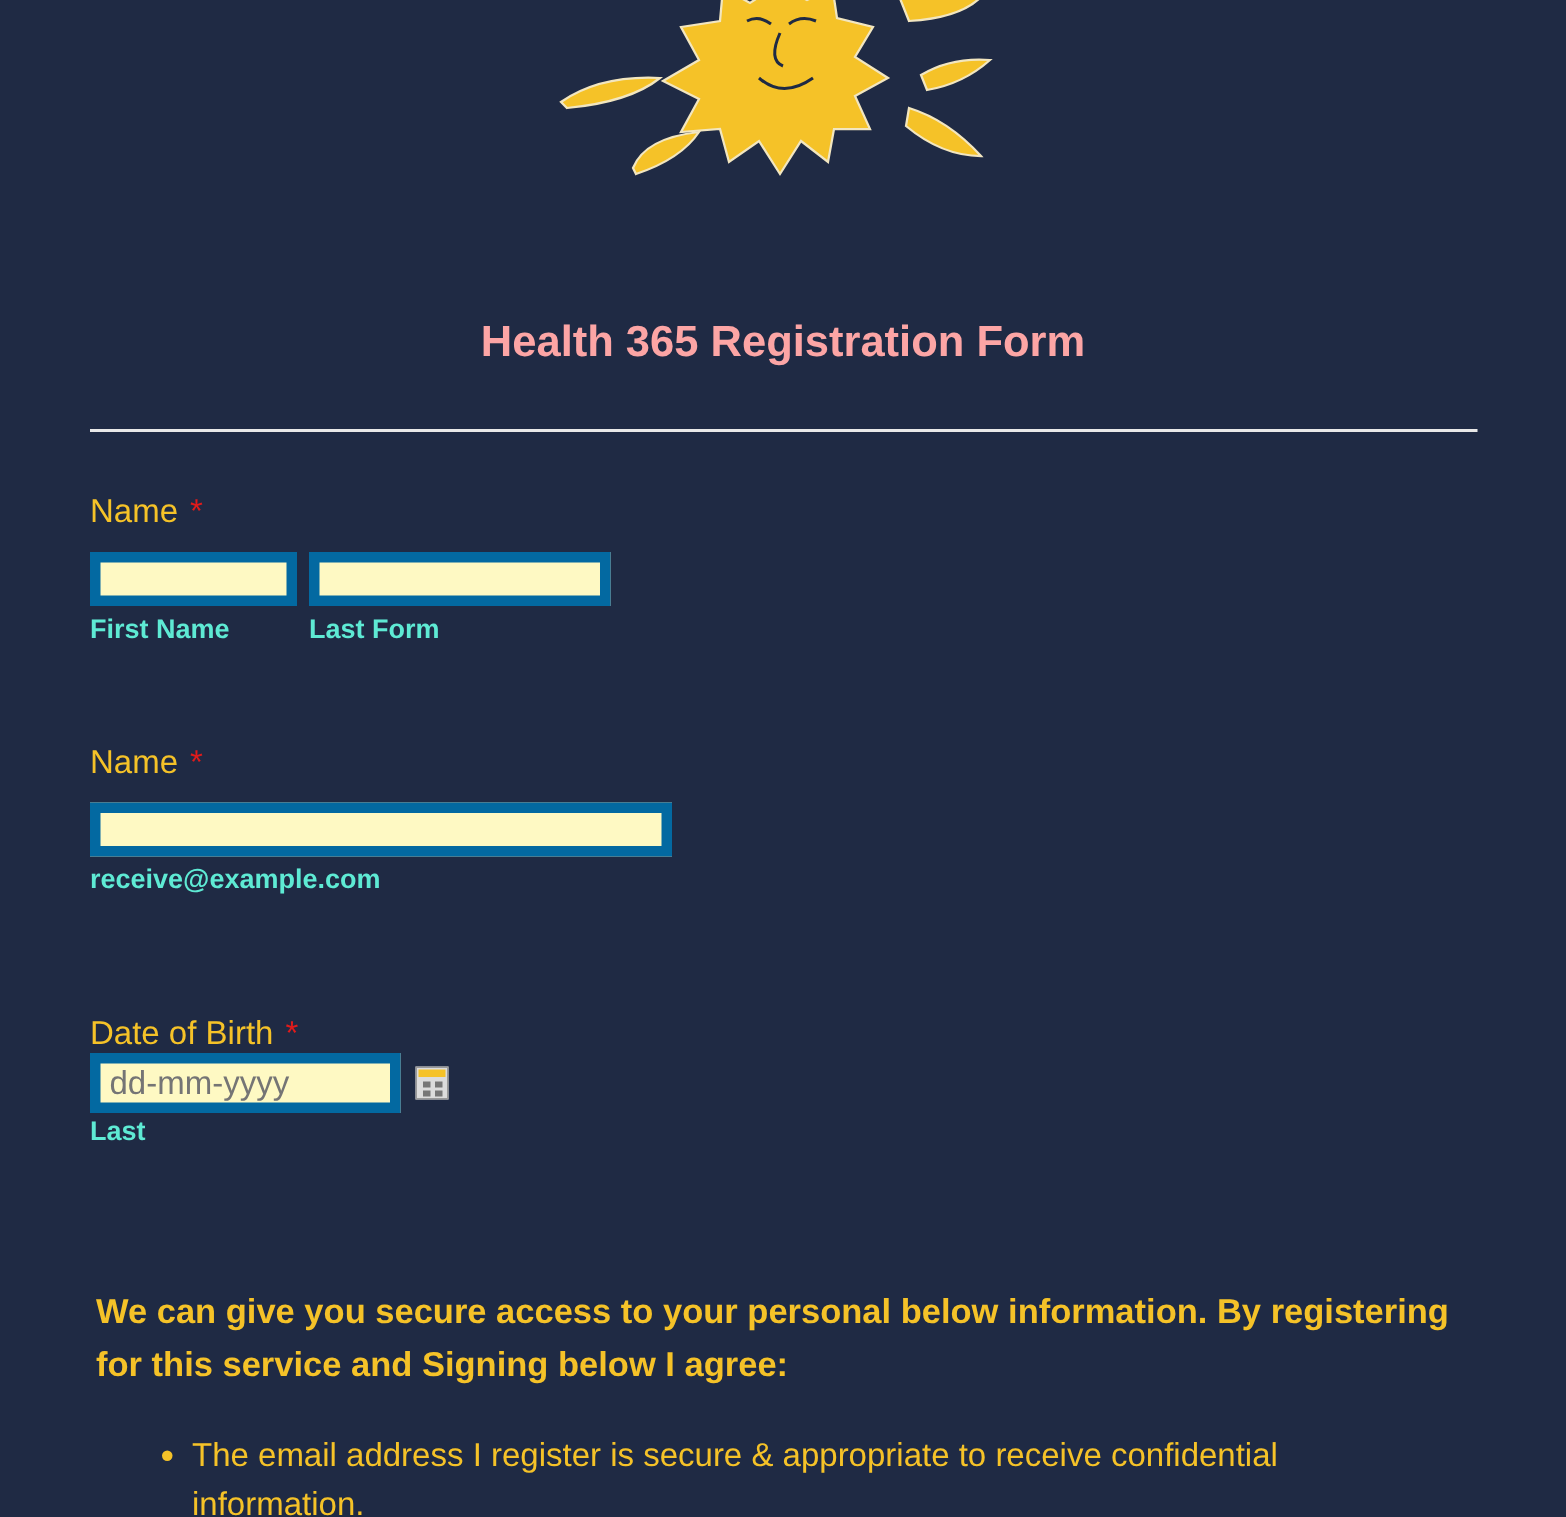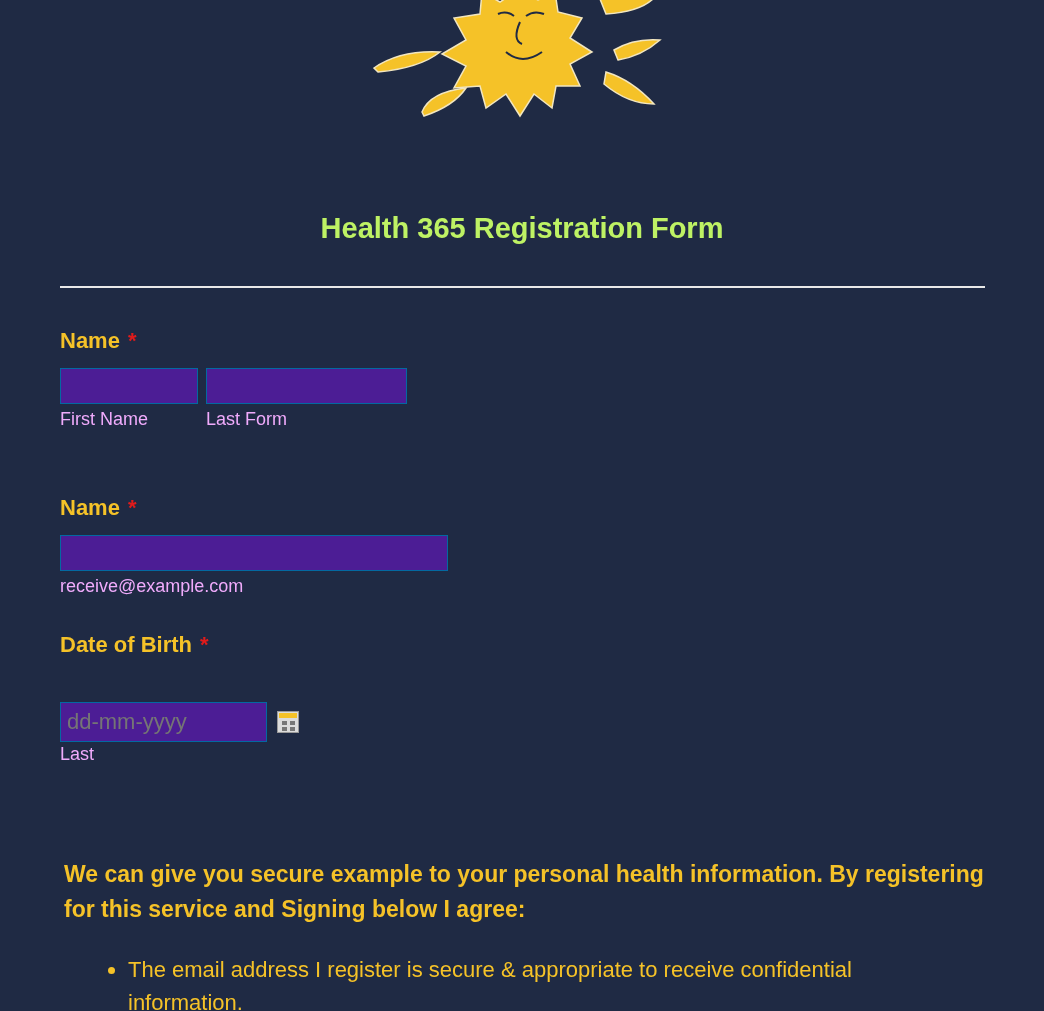--- a/index.html
+++ b/index.html
@@ -1,24 +1,24 @@
 <!DOCTYPE html>
 <html><head>
 <meta charset="utf-8">
 <style>
   html, body { margin:0; padding:0; }
   body { width:1044px; height:1011px; overflow:hidden; background:#1f2a44; font-family:"Liberation Sans", sans-serif; color:#f5c228; position:relative; }
   .header-band { position:absolute; left:0; top:0; width:1044px; height:152px; background:#1f2a44; }
   .logo { position:absolute; left:370px; top:0; width:295px; height:122px; }
-  .title { position:absolute; left:0; top:212px; width:1044px; text-align:center; font-size:29px; font-weight:bold; color:#bef264; }
+  .title { position:absolute; left:0; top:212px; width:1044px; text-align:center; font-size:29px; font-weight:bold; color:#fca5a5; }
   .divider { position:absolute; left:60px; top:286px; width:925px; height:2px; background:#e8e8e8; }
-  .label { position:absolute; left:60px; font-size:22px; font-weight:bold; color:#f5c228; }
+  .label { position:absolute; left:60px; font-size:22px; font-weight:normal; color:#f5c228; }
   .req { color:#e01b1b; margin-left:8px; }
-  .input { position:absolute; height:36px; background:#4c1d95; border:1px solid #0369a1; box-sizing:border-box; font-family:"Liberation Sans", sans-serif; font-size:22px; padding:0 6px; color:#888; }
-  .sub { position:absolute; font-size:18px; color:#f0abfc; }
+  .input { position:absolute; height:36px; background:#fef9c3; border:7px solid #0369a1; box-sizing:border-box; font-family:"Liberation Sans", sans-serif; font-size:22px; padding:0 6px; color:#888; }
+  .sub { position:absolute; font-size:18px; color:#5eead4;font-weight:bold; }
   .cal { position:absolute; left:277px; top:711px; width:22px; height:22px; background:#dcdcdc; border:1px solid #9a9a9a; box-sizing:border-box; }
   .cal:before { content:""; position:absolute; left:1px; top:1px; right:1px; height:5px; background:#f5c228; }
   .cal:after { content:""; position:absolute; left:4px; top:9px; width:5px; height:4px; background:#777; box-shadow:8px 0 #777, 0 6px #777, 8px 6px #777; }
   .intro { position:absolute; left:64px; top:857px; width:920px; font-size:23px; font-weight:bold; line-height:35px; color:#f5c228; }
   .list { position:absolute; left:100px; top:953px; width:800px; margin:0; padding:0 0 0 28px; font-size:22px; line-height:33px; color:#f5c228; }
   .list li { margin:0; }
 </style>
 </head>
 <body>
 
@@ -51,23 +51,23 @@
 <input class="input" style="left: 206px; top: 368px; width: 201px;" value="">
 <div class="sub" style="left:60px;top:409px">First Name</div>
 <div class="sub" style="left:206px;top:409px">Last Form</div>
 
 <div class="label" style="top:495px">
   <span>Name</span><span class="req">*</span>
 </div>
 <input class="input" style="left: 60px; top: 535px; width: 388px;" value="">
 <div class="sub" style="left:60px;top:576px">receive@example.com</div>
 
-<div class="label" style="top:632px">
+<div class="label" style="top:676px">
   <span>Date of Birth</span><span class="req">*</span>
 </div>
 <input class="input" style="left: 60px; top: 702px; width: 207px; height: 40px;" placeholder="dd-mm-yyyy">
 <div class="cal"></div>
 <div class="sub" style="left:60px;top:744px">Last</div>
 
-<div class="intro">We can give you secure example to your personal health information. By registering for this service and Signing below I agree:</div>
+<div class="intro">We can give you secure access to your personal below information. By registering for this service and Signing below I agree:</div>
 <ul class="list">
   <li>The email address I register is secure &amp; appropriate to receive confidential information.</li>
 </ul>
 
 </body></html>

